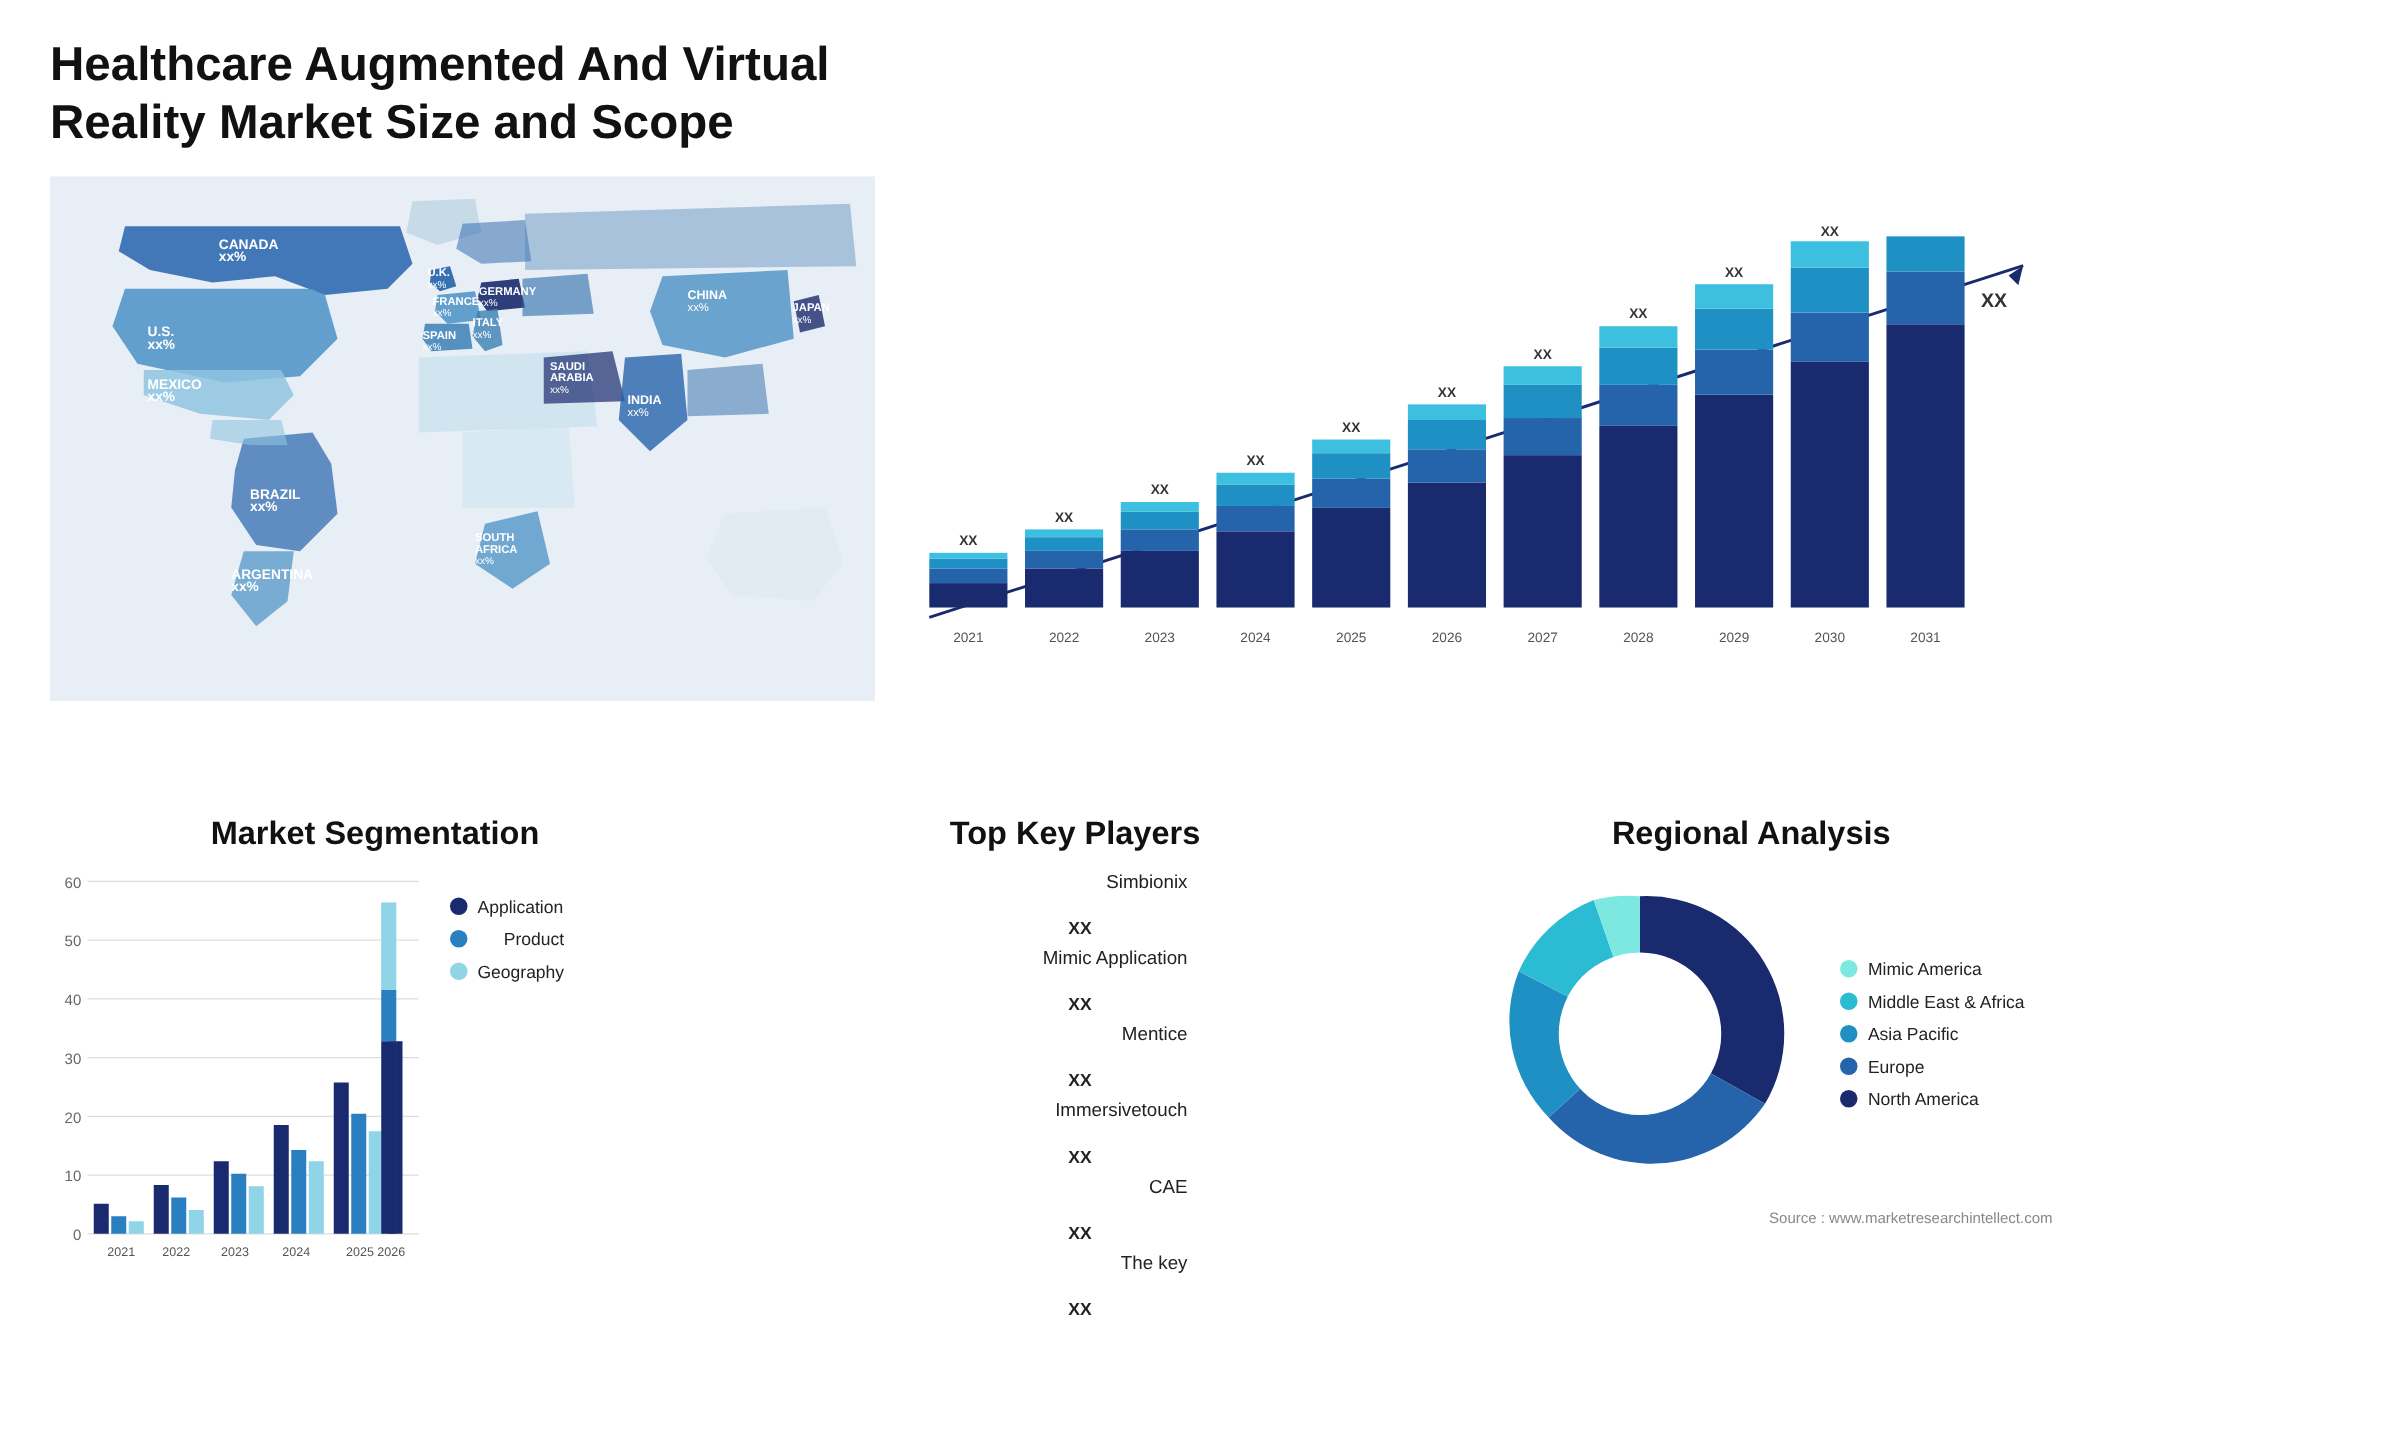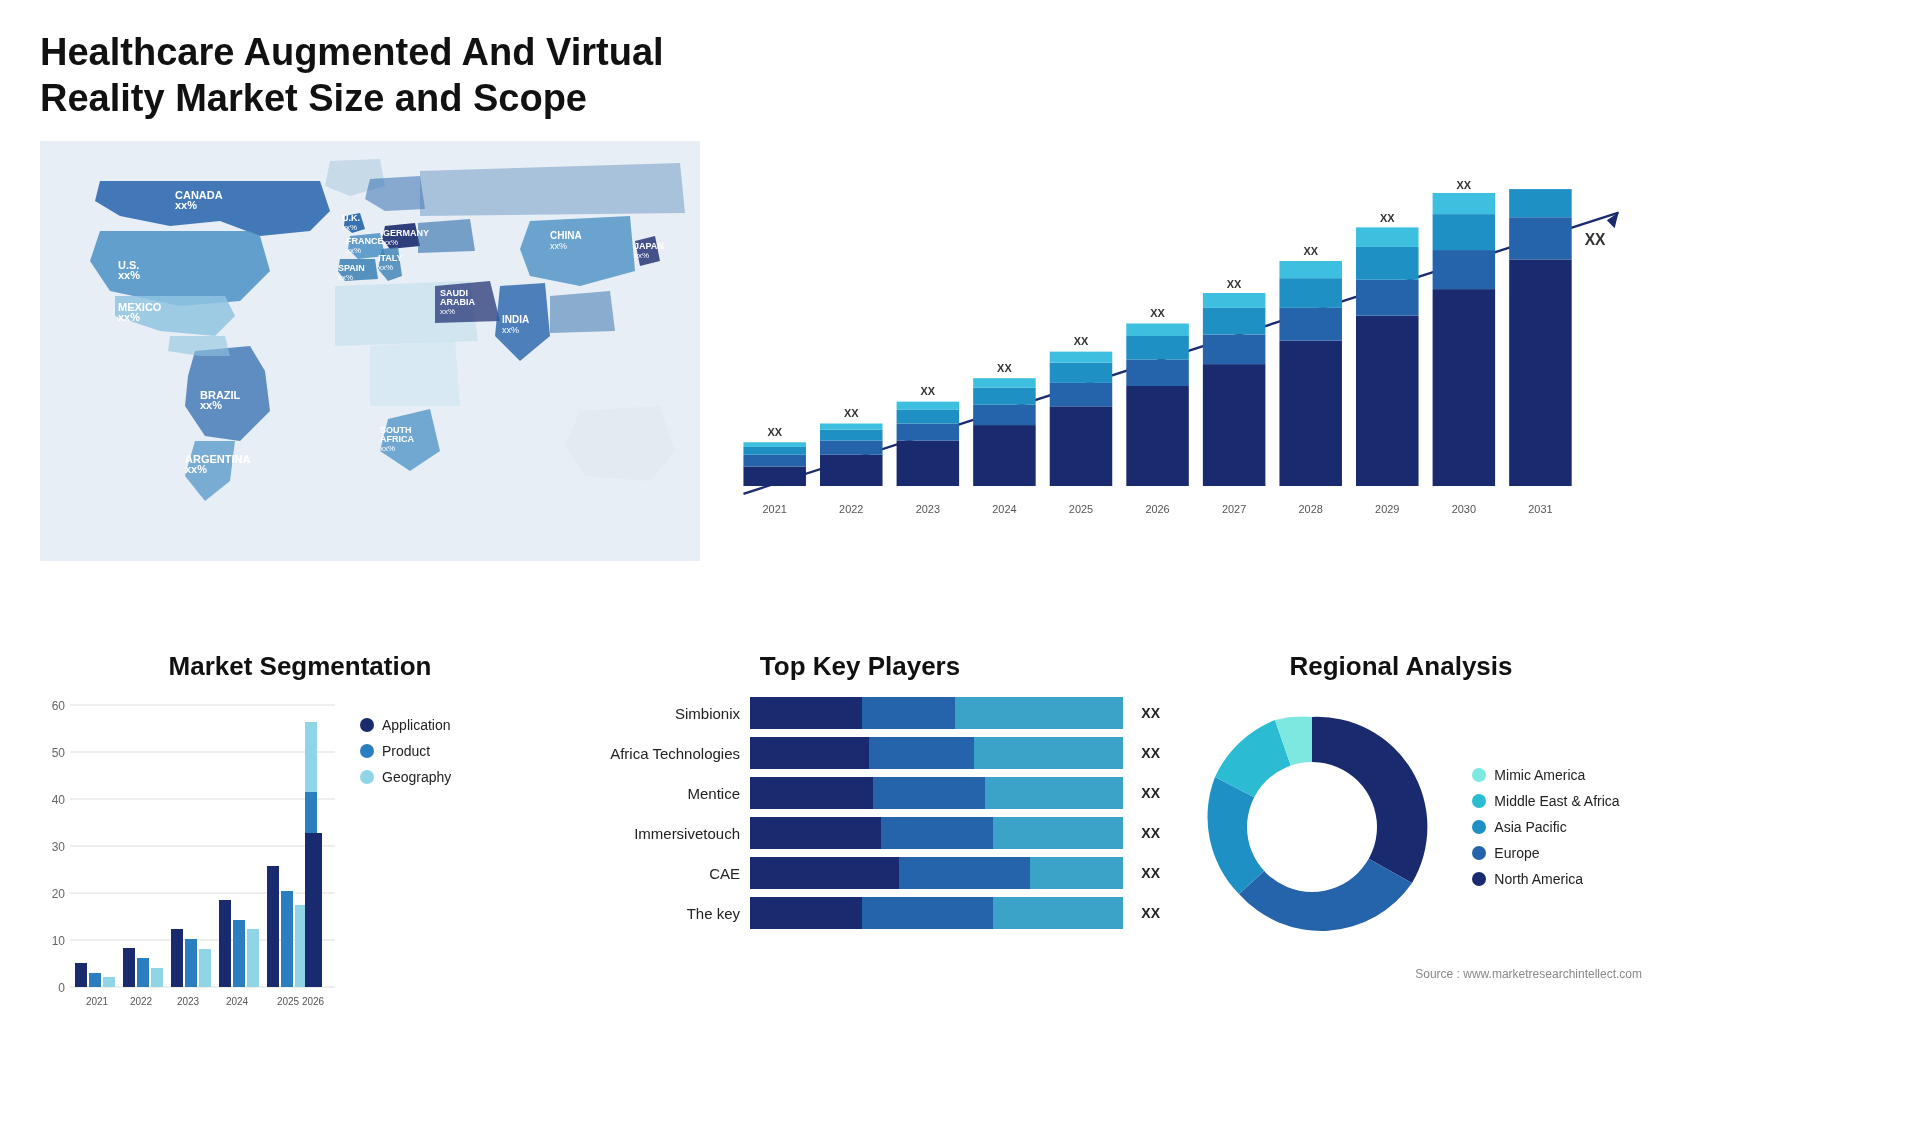--- a/index.html
+++ b/index.html
@@ -80,20 +80,21 @@
     .players-list {
       display: flex;
       flex-direction: column;
       gap: 8px;
       margin-top: 10px;
     }
     .player-row {
       display: flex;
       align-items: center;
       gap: 10px;
+      flex-direction: column;
     }
     .player-name {
       font-size: 15px;
       color: #222;
       width: 180px;
       flex-shrink: 0;
       text-align: right;
     }
     .player-bar-track {
       flex: 1;
@@ -415,21 +416,21 @@
           <rect x="265" y="95" width="12" height="41" fill="#2a7fc1"></rect>
           <rect x="265" y="25" width="12" height="70" fill="#90d4e8"></rect>
           <text x="273" y="308" font-size="10" fill="#555" text-anchor="middle">2026</text>
         </svg>
 
         <div style="margin-top:20px;">
           <div class="legend-item">
             <div class="legend-dot" style="background:#1a2a6e;"></div>
             <span>Application</span>
           </div>
-          <div class="legend-item" style="margin-top:10px;">
+          <div class="legend-item" style="margin-top:10px;justify-content:space-between;">
             <div class="legend-dot" style="background:#2a7fc1;"></div>
             <span>Product</span>
           </div>
           <div class="legend-item" style="margin-top:10px;">
             <div class="legend-dot" style="background:#90d4e8;"></div>
             <span>Geography</span>
           </div>
         </div>
       </div>
     </div>
@@ -442,21 +443,21 @@
           <div class="player-name">Simbionix</div>
           <div class="player-bar-track">
             <div class="player-bar-seg1" style="width:30%;"></div>
             <div class="player-bar-seg2" style="width:25%;"></div>
             <div class="player-bar-seg3" style="width:45%;"></div>
           </div>
           <div class="player-value">XX</div>
         </div>
 
         <div class="player-row">
-          <div class="player-name">Africa Technologies</div>
+          <div class="player-name">Mimic Application</div>
           <div class="player-bar-track">
             <div class="player-bar-seg1" style="width:32%;"></div>
             <div class="player-bar-seg2" style="width:28%;"></div>
             <div class="player-bar-seg3" style="width:40%;"></div>
           </div>
           <div class="player-value">XX</div>
         </div>
 
         <div class="player-row">
           <div class="player-name">Mentice</div>

